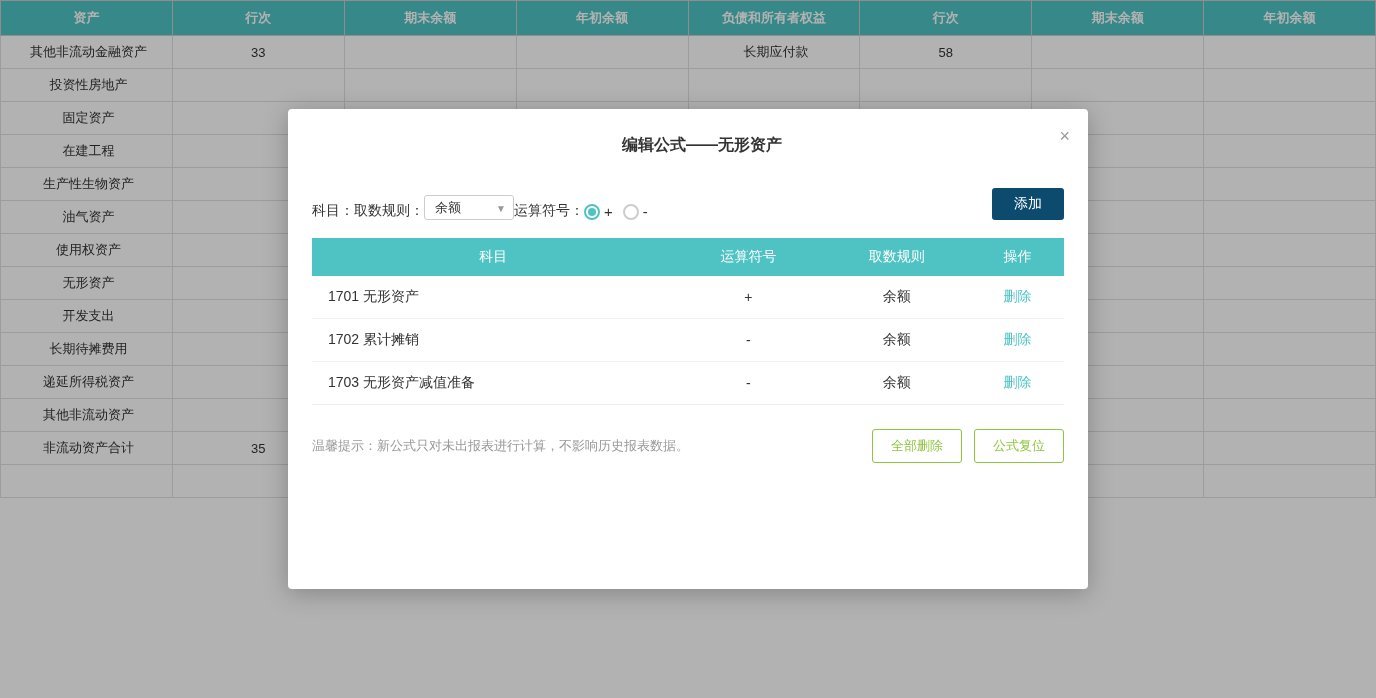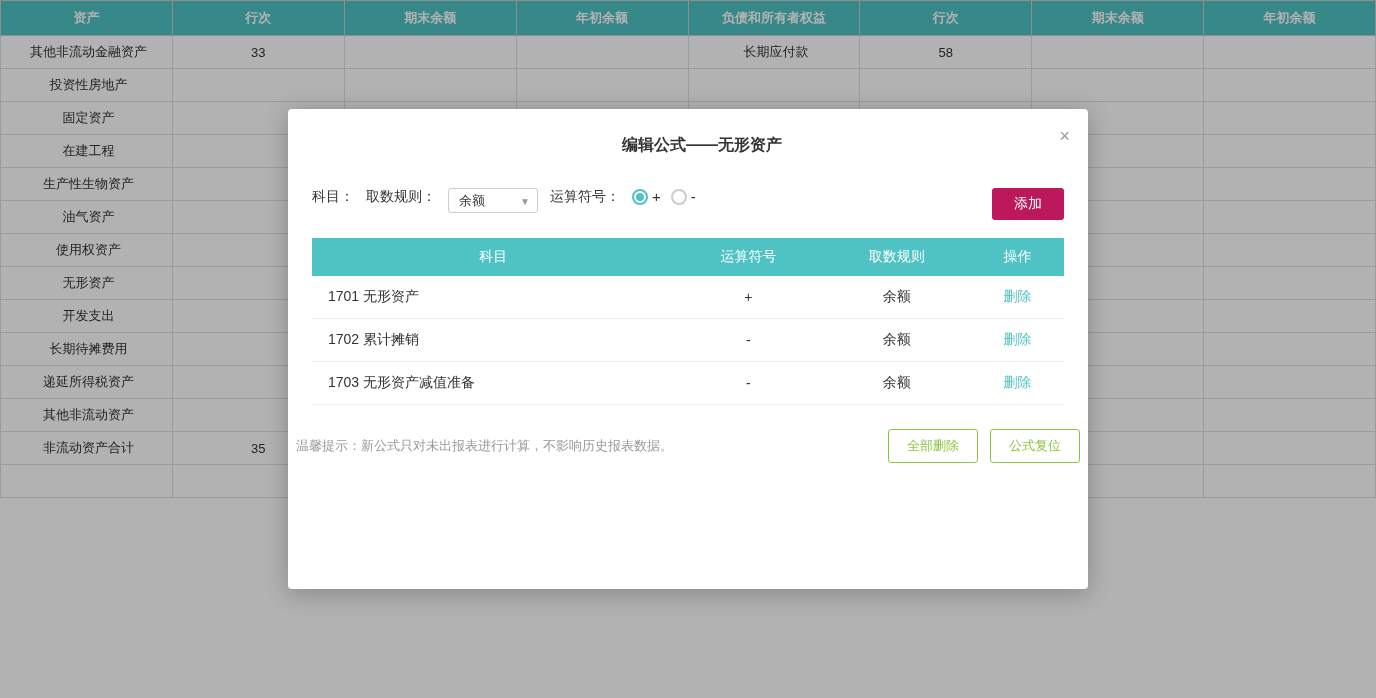--- a/index.html
+++ b/index.html
@@ -96,22 +96,21 @@
       line-height: 1;
     }
 
     .modal-body {
       padding: 16px 24px 0;
     }
 
     
     .form-row {
       display: flex;
-      align-items: flex-start;
-      gap: 12px;
+      align-items: flex-end;
       margin-bottom: 18px;
     }
 
     .form-label {
       color: #333;
       white-space: nowrap;
       font-size: 14px;
     }
 
     .form-input {
@@ -191,21 +190,21 @@
     .radio-circle.unchecked {
       border-color: #ccc;
     }
 
     .radio-label {
       font-size: 15px;
       color: #333;
     }
 
     .btn-add {
-      background: #be185d;
+      background: #0c4a6e;
       color: #fff;
       border: none;
       border-radius: 3px;
       padding: 7px 22px;
       font-size: 14px;
       cursor: pointer;
       white-space: nowrap;
       margin-left: auto;
     }
 
@@ -254,21 +253,21 @@
     .delete-btn {
       color: #4fc3c3;
       cursor: pointer;
       background: none;
       border: none;
       font-size: 14px;
     }
 
     
     .modal-footer {
-      padding: 16px 8px 20px;
+      padding: 16px 24px 20px;
       display: flex;
       align-items: center;
       justify-content: space-between;
       margin-top: 8px;
     }
 
     .tip-text {
       color: #999;
       font-size: 13px;
     }

